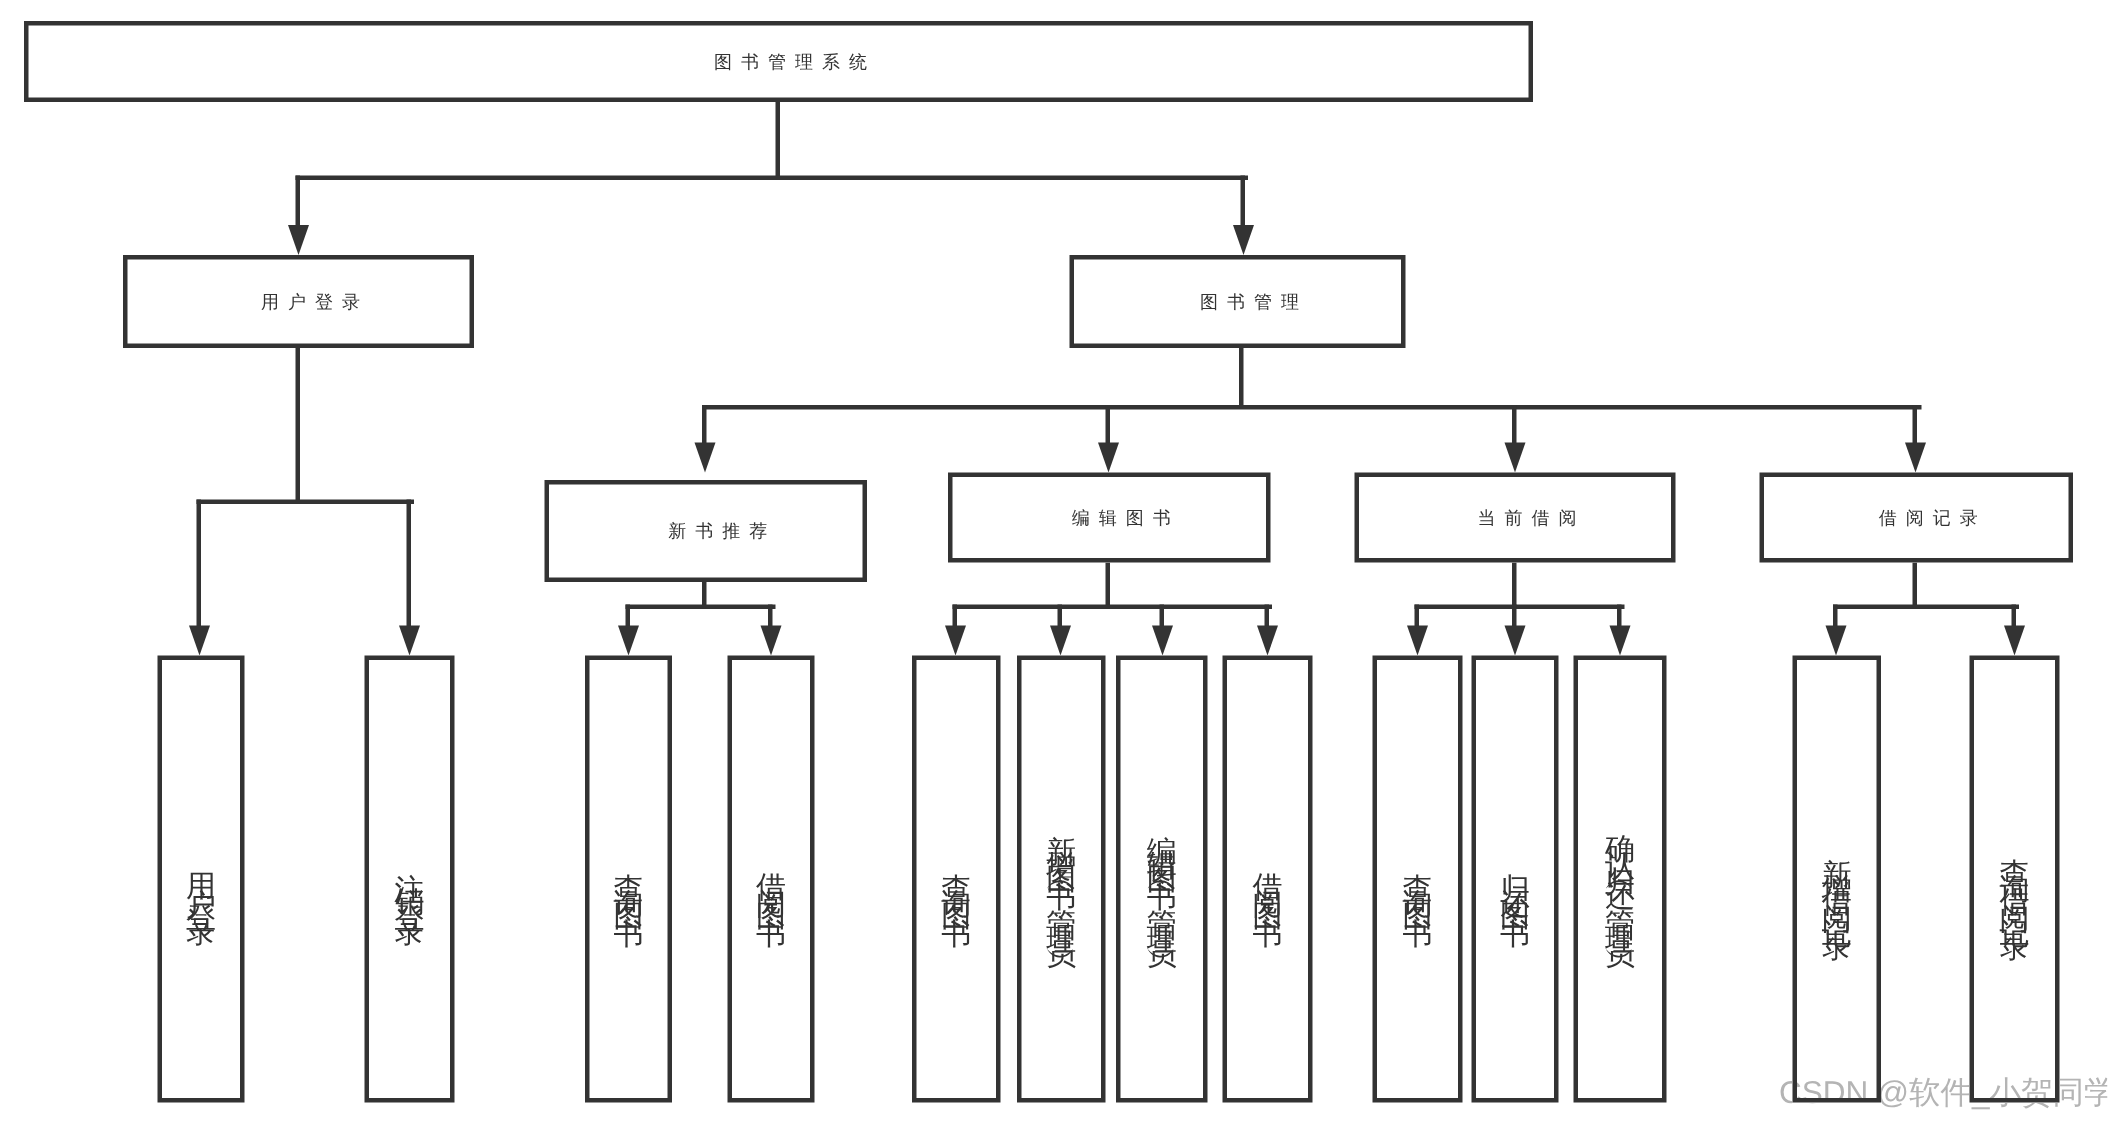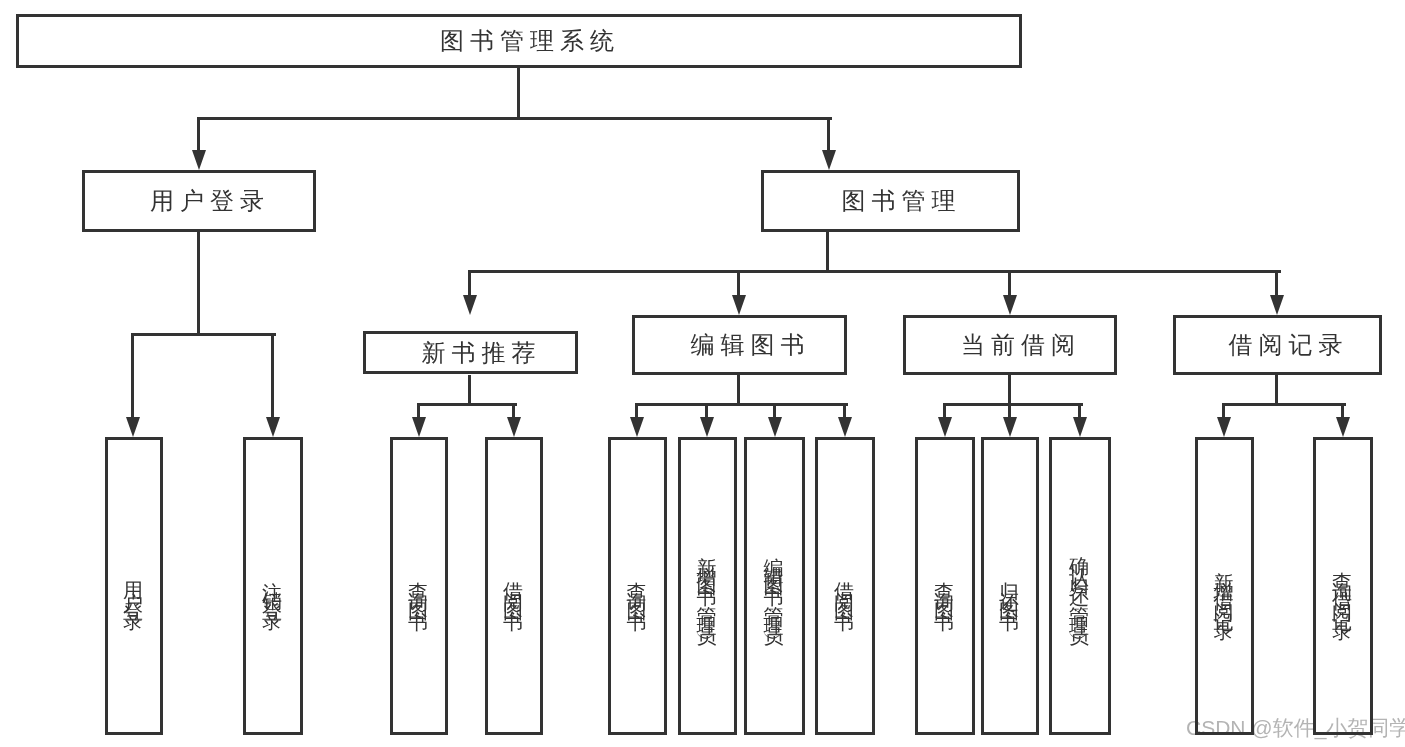--- a/index.html
+++ b/index.html
@@ -3,21 +3,21 @@
 <meta charset="utf-8">
 <style>
   html,body{margin:0;padding:0;background:#ffffff;}
   .stage{
     position:relative;width:1405px;height:747px;background:#ffffff;overflow:hidden;
     font-family:"Liberation Sans","DejaVu Sans",sans-serif;color:#333333;
   }
   .node{
     position:absolute;box-sizing:border-box;background:#ffffff;
     border:3px solid #333333;display:flex;align-items:center;justify-content:center;
-    font-size:24px;letter-spacing:6px;text-indent:6px;color:#333333;z-index:2;padding-left:16px;
+    font-size:12px;letter-spacing:6px;text-indent:6px;color:#333333;z-index:2;padding-left:16px;
   }
   .vnode{
     position:absolute;box-sizing:border-box;background:#ffffff;
     border:3px solid #333333;display:flex;align-items:center;justify-content:center;
     font-size:20px;color:#333333;z-index:2;
     writing-mode:vertical-rl;text-orientation:mixed;letter-spacing:10px;
   }
   .hline{position:absolute;height:3px;background:#333333;z-index:1;}
   .vline{position:absolute;width:3px;background:#333333;z-index:1;}
   .arrow{
@@ -32,23 +32,23 @@
 </style>
 </head>
 <body>
 
 <div class="stage">
 
   <div class="node" style="left:16px;top:14px;width:1006px;height:54px;">图书管理系统</div>
 
   <div class="node" style="left:82px;top:170px;width:234px;height:62px;">用户登录</div>
 
-  <div class="node" style="left:713px;top:170px;width:259px;height:62px;margin-left:48px;">图书管理</div>
+  <div class="node" style="left:713px;top:170px;width:224px;height:62px;">图书管理</div>
 
-  <div class="node" style="left:363px;top:331px;width:215px;height:43px;">新书推荐</div>
+  <div class="node" style="left:363px;top:320px;width:215px;height:68px;">新书推荐</div>
 
   <div class="node" style="left:632px;top:315px;width:215px;height:60px;">编辑图书</div>
 
   <div class="node" style="left:1173px;top:315px;width:209px;height:60px;">借阅记录</div>
 
   <div class="node" style="left:903px;top:315px;width:214px;height:60px;">当前借阅</div>
 
   <div class="vnode" style="left:105px;top:437px;width:58px;height:298px;">用户登录</div>
 
   <div class="vnode" style="left:243px;top:437px;width:60px;height:298px;">注销登录</div>

